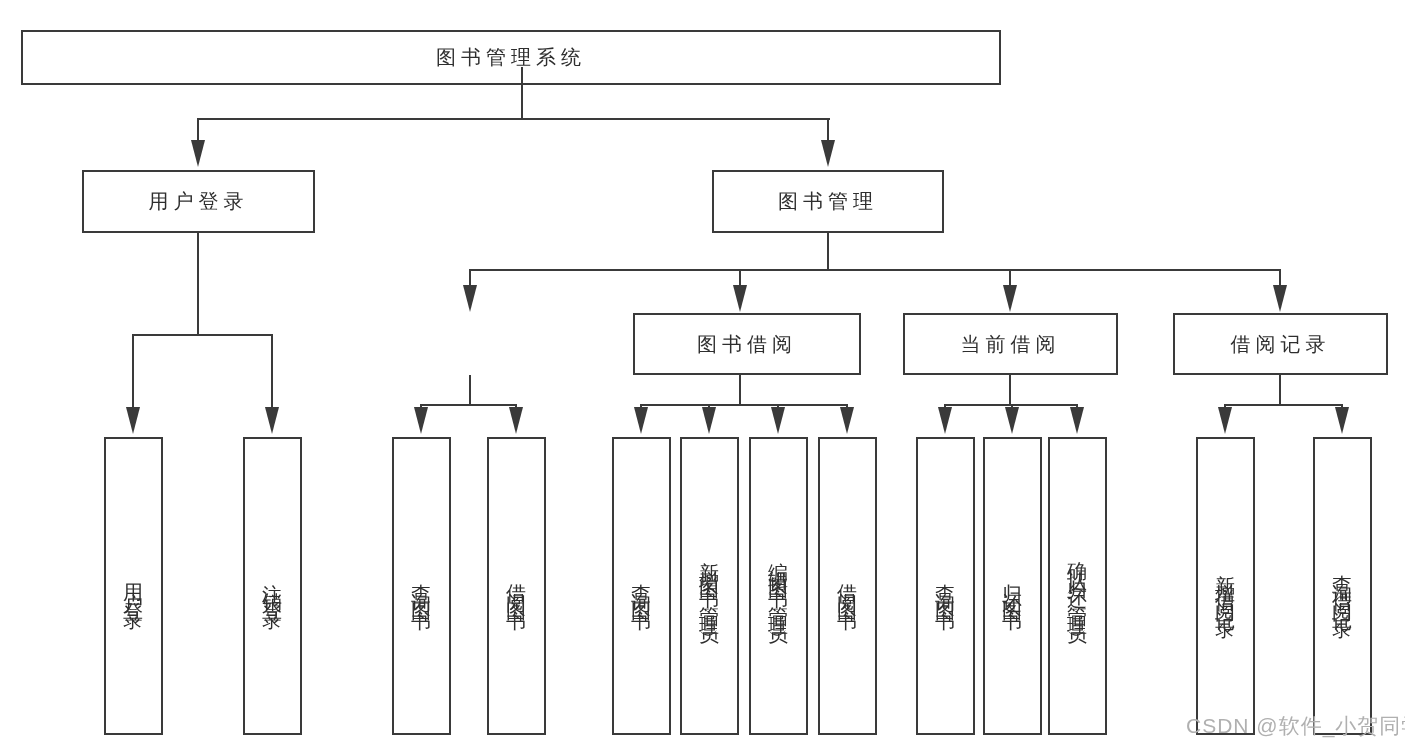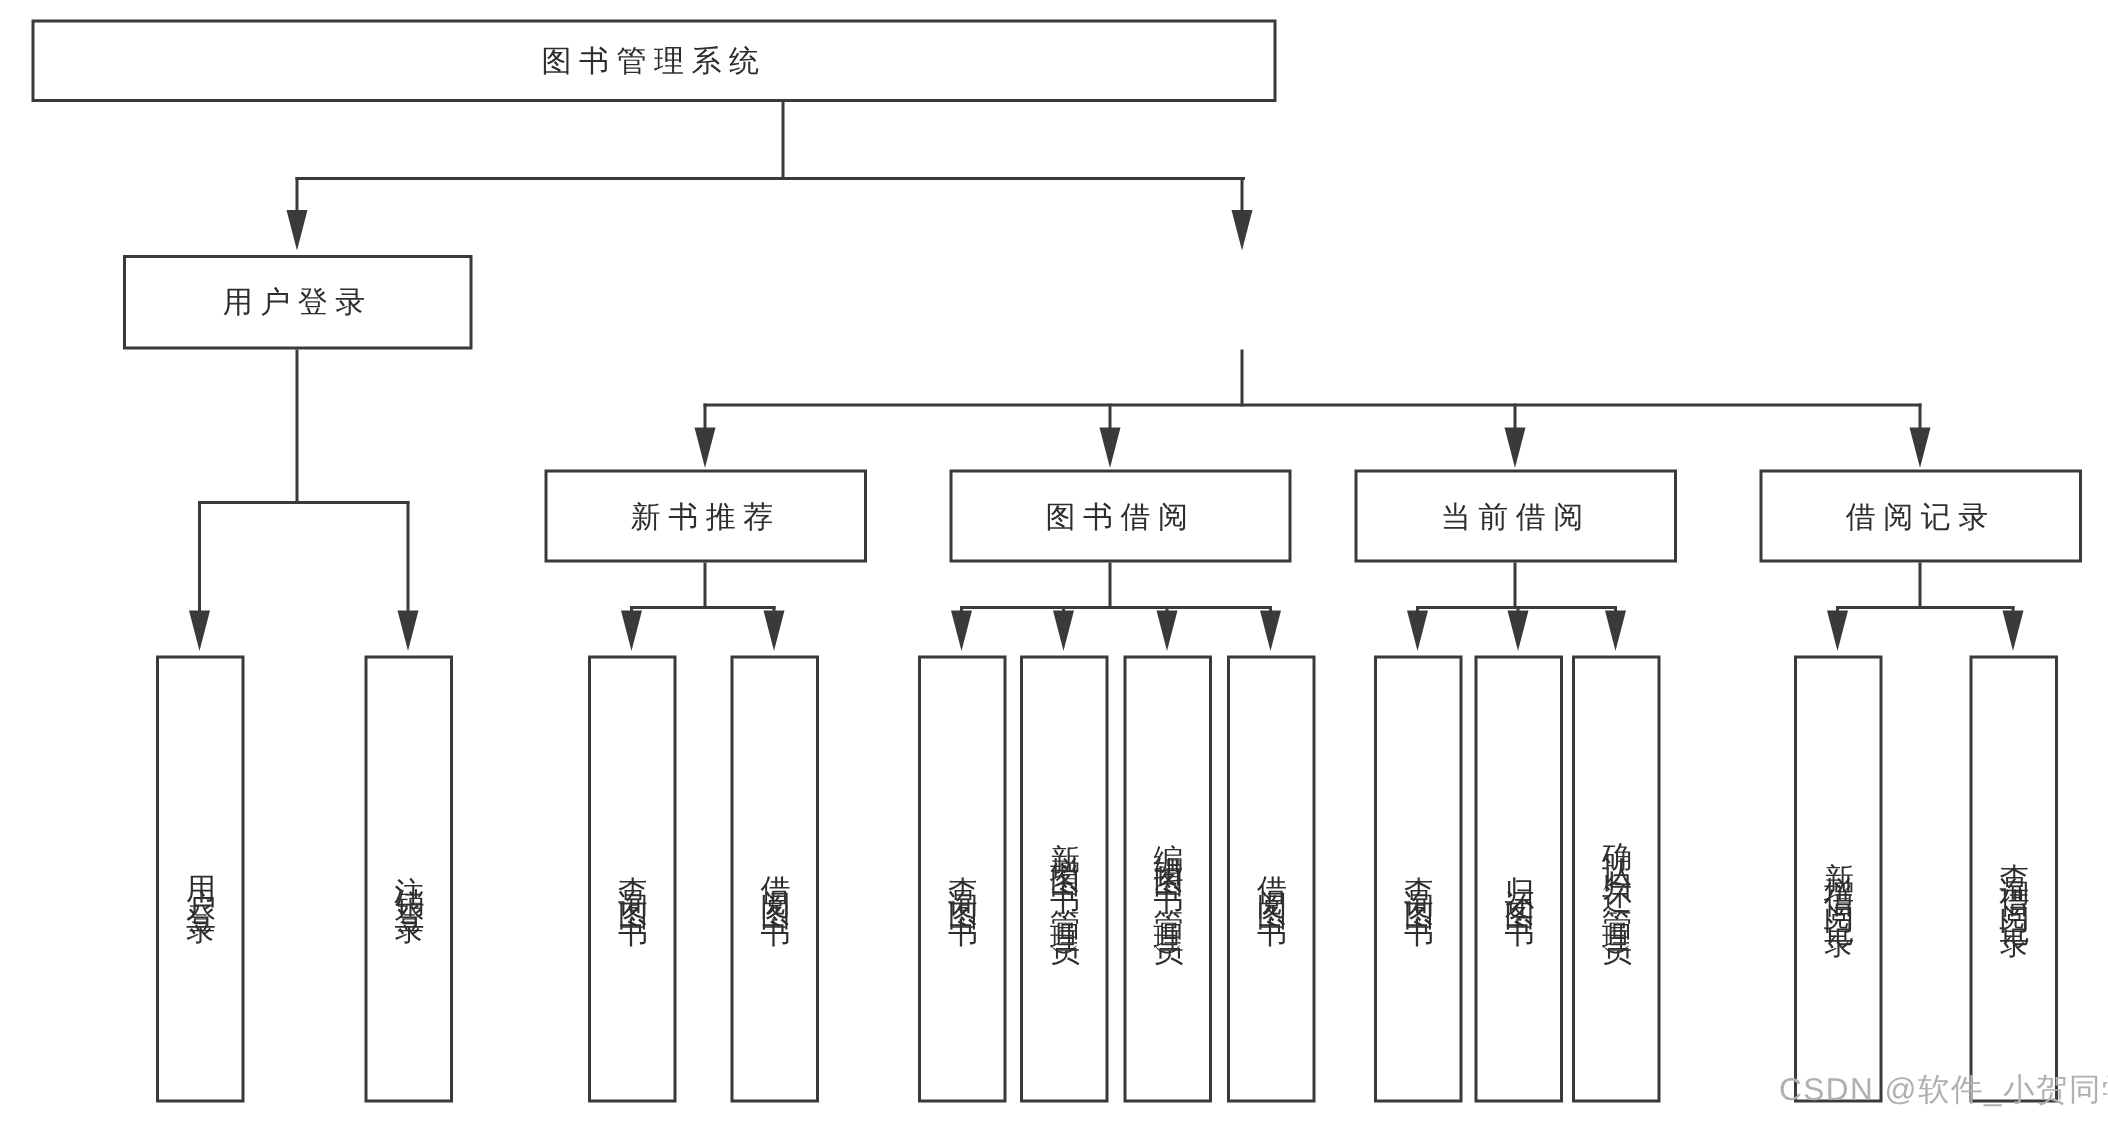--- a/index.html
+++ b/index.html
@@ -31,50 +31,50 @@
   .wm {
     position:absolute; left:1186px; top:712px; font-size:21px;
     color:#b0b0b0; letter-spacing:1px; white-space:nowrap;
   }
 </style>
 </head>
 <body>
 
 <div class="canvas">
 
-  <div class="node" style="left:21px;top:13px;width:830px;height:55px">图书管理系统</div>
+  <div class="node" style="left:21px;top:30px;width:980px;height:55px">图书管理系统</div>
 
   <div class="vl" style="left:521px;top:67px;width:2px;height:52px"></div>
   <div class="hl" style="left:197px;top:118px;width:633px;height:2px"></div>
   <div class="vl" style="left:197px;top:118px;width:2px;height:24px"></div>
   <div class="arr" style="left:191px;top:140px"></div>
   <div class="vl" style="left:827px;top:118px;width:2px;height:24px"></div>
   <div class="arr" style="left:821px;top:140px"></div>
 
   <div class="node" style="left:82px;top:170px;width:233px;height:63px">用户登录</div>
+  <div class="node" style="left:712px;top:170px;width:232px;height:63px">图书管理</div>
 
   <div class="vl" style="left:197px;top:233px;width:2px;height:103px"></div>
   <div class="hl" style="left:132px;top:334px;width:141px;height:2px"></div>
   <div class="vl" style="left:132px;top:334px;width:2px;height:76px"></div>
   <div class="arr" style="left:126px;top:407px"></div>
   <div class="vl" style="left:271px;top:334px;width:2px;height:76px"></div>
   <div class="arr" style="left:265px;top:407px"></div>
 
   <div class="vl" style="left:827px;top:233px;width:2px;height:38px"></div>
   <div class="hl" style="left:469px;top:269px;width:812px;height:2px"></div>
   <div class="vl" style="left:469px;top:269px;width:2px;height:20px"></div>
   <div class="arr" style="left:463px;top:285px"></div>
   <div class="vl" style="left:739px;top:269px;width:2px;height:20px"></div>
   <div class="arr" style="left:733px;top:285px"></div>
   <div class="vl" style="left:1009px;top:269px;width:2px;height:20px"></div>
   <div class="arr" style="left:1003px;top:285px"></div>
   <div class="vl" style="left:1279px;top:269px;width:2px;height:20px"></div>
   <div class="arr" style="left:1273px;top:285px"></div>
 
-  <div class="node" style="left:363px;top:313px;width:215px;height:62px">新书推荐</div>
   <div class="node" style="left:633px;top:313px;width:228px;height:62px">图书借阅</div>
   <div class="node" style="left:1173px;top:313px;width:215px;height:62px">借阅记录</div>
   <div class="node" style="left:903px;top:313px;width:215px;height:62px">当前借阅</div>
 
   <div class="vl" style="left:469px;top:375px;width:2px;height:31px"></div>
   <div class="hl" style="left:420px;top:404px;width:97px;height:2px"></div>
   <div class="vl" style="left:420px;top:404px;width:2px;height:8px"></div>
   <div class="arr" style="left:414px;top:407px"></div>
   <div class="vl" style="left:515px;top:404px;width:2px;height:8px"></div>
   <div class="arr" style="left:509px;top:407px"></div>

